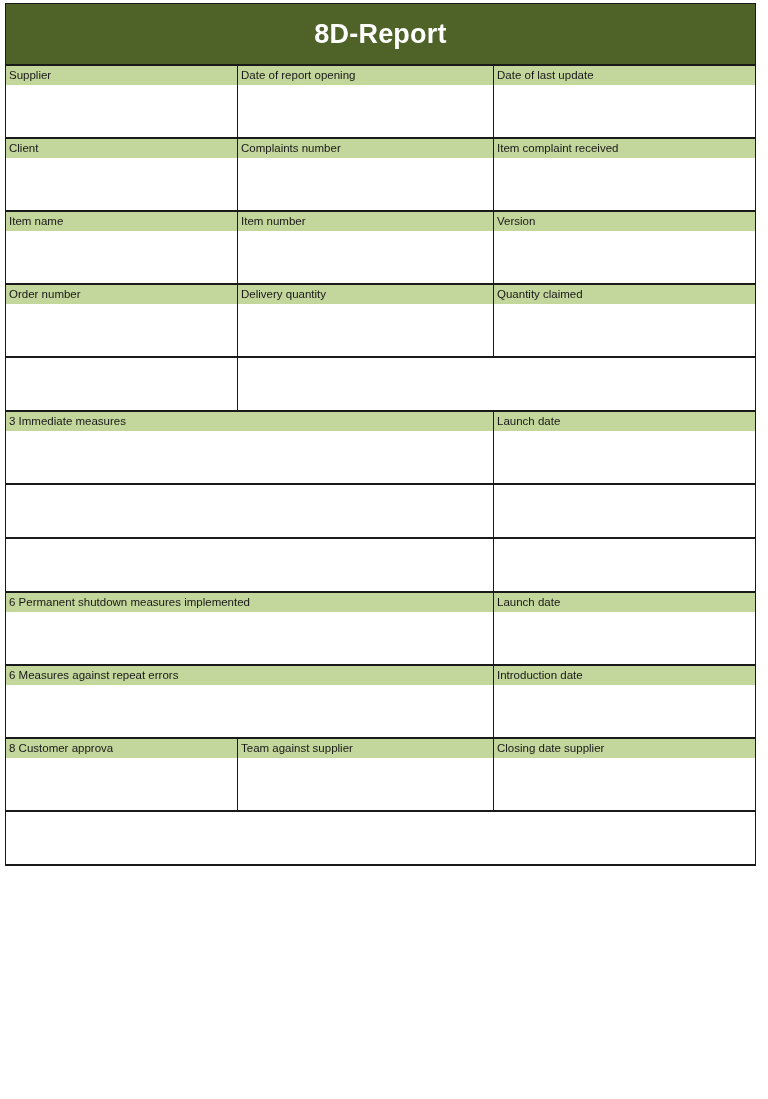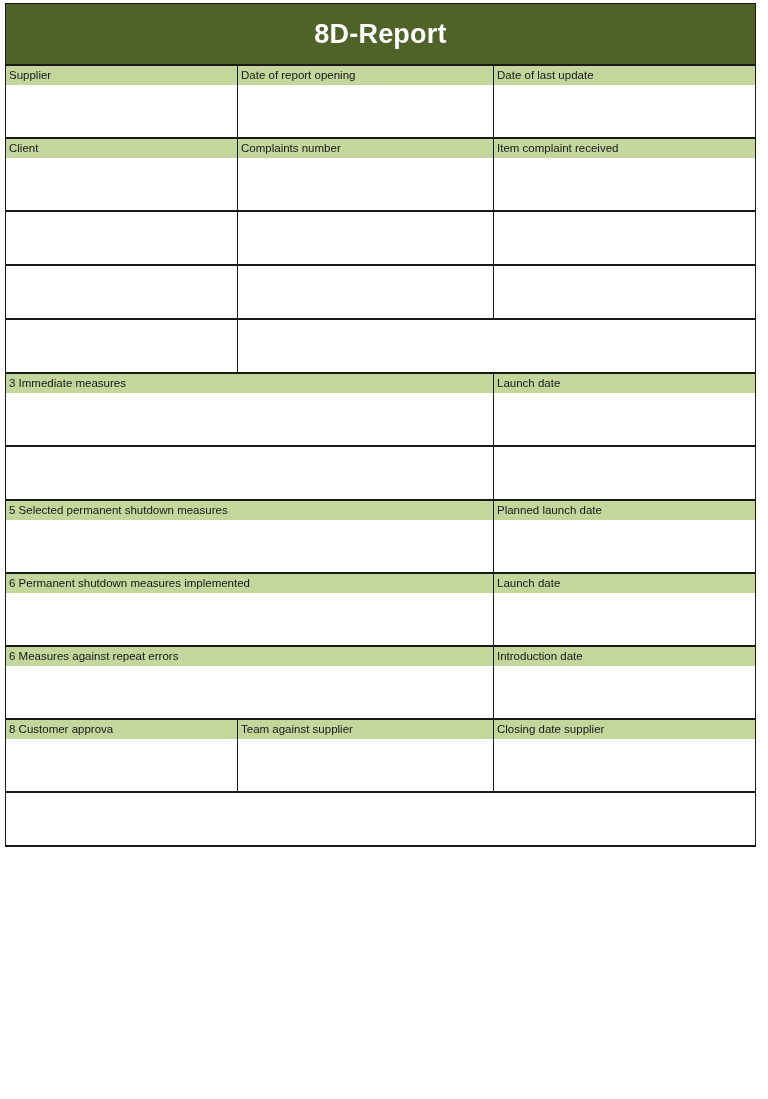--- a/index.html
+++ b/index.html
@@ -120,26 +120,36 @@
         <td class="lbl">Client</td>
         <td class="lbl">Complaints number</td>
         <td class="lbl">Item complaint received</td>
       </tr>
       <tr class="block-end">
         <td class="fill"></td>
         <td class="fill"></td>
         <td class="fill"></td>
       </tr>
 
-      <tr class="block-end">
-        <td class="fill"></td>
-        <td class="fill"></td>
-        <td class="fill"></td>
-      </tr>
-
+      <tr>
+        <td class="lbl">Item name</td>
+        <td class="lbl">Item number</td>
+        <td class="lbl">Version</td>
+      </tr>
+      <tr class="block-end">
+        <td class="fill"></td>
+        <td class="fill"></td>
+        <td class="fill"></td>
+      </tr>
+
+      <tr>
+        <td class="lbl">Order number</td>
+        <td class="lbl">Delivery quantity</td>
+        <td class="lbl">Quantity claimed</td>
+      </tr>
       <tr class="block-end">
         <td class="fill"></td>
         <td class="fill"></td>
         <td class="fill"></td>
       </tr>
 
       <tr class="block-end">
         <td class="fill fill-tall"></td>
         <td class="fill fill-tall" colspan="2"></td>
       </tr>
@@ -151,24 +161,20 @@
       <tr class="block-end">
         <td class="fill fill-tall" colspan="2"></td>
         <td class="fill fill-tall"></td>
       </tr>
 
       <tr class="block-end">
         <td class="fill fill-tall" colspan="2"></td>
         <td class="fill fill-tall"></td>
       </tr>
 
-      <tr>
-        <td class="lbl" colspan="2">5 Selected permanent shutdown measures</td>
-        <td class="lbl">Planned launch date</td>
-      </tr>
       <tr class="block-end">
         <td class="fill fill-tall" colspan="2"></td>
         <td class="fill fill-tall"></td>
       </tr>
 
       <tr>
         <td class="lbl" colspan="2">6 Permanent shutdown measures implemented</td>
         <td class="lbl">Launch date</td>
       </tr>
       <tr class="block-end">

